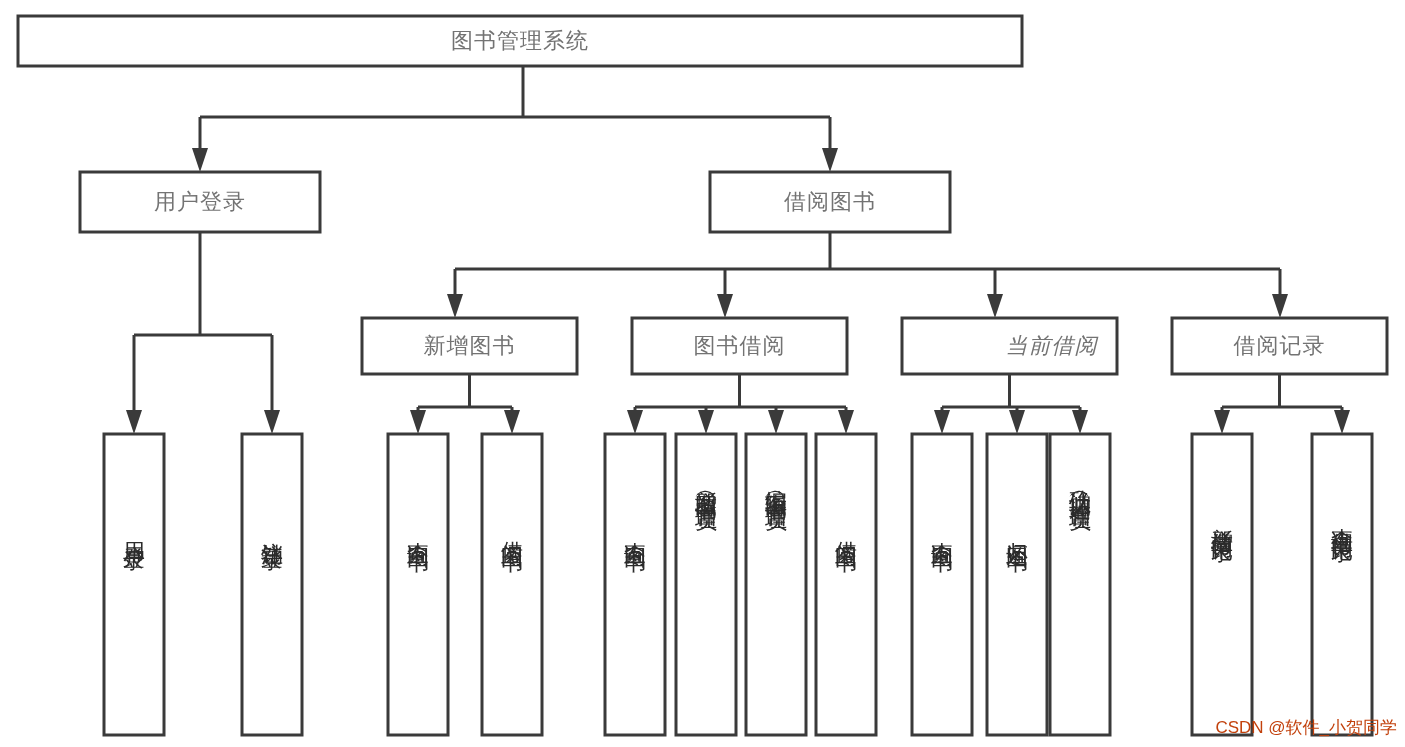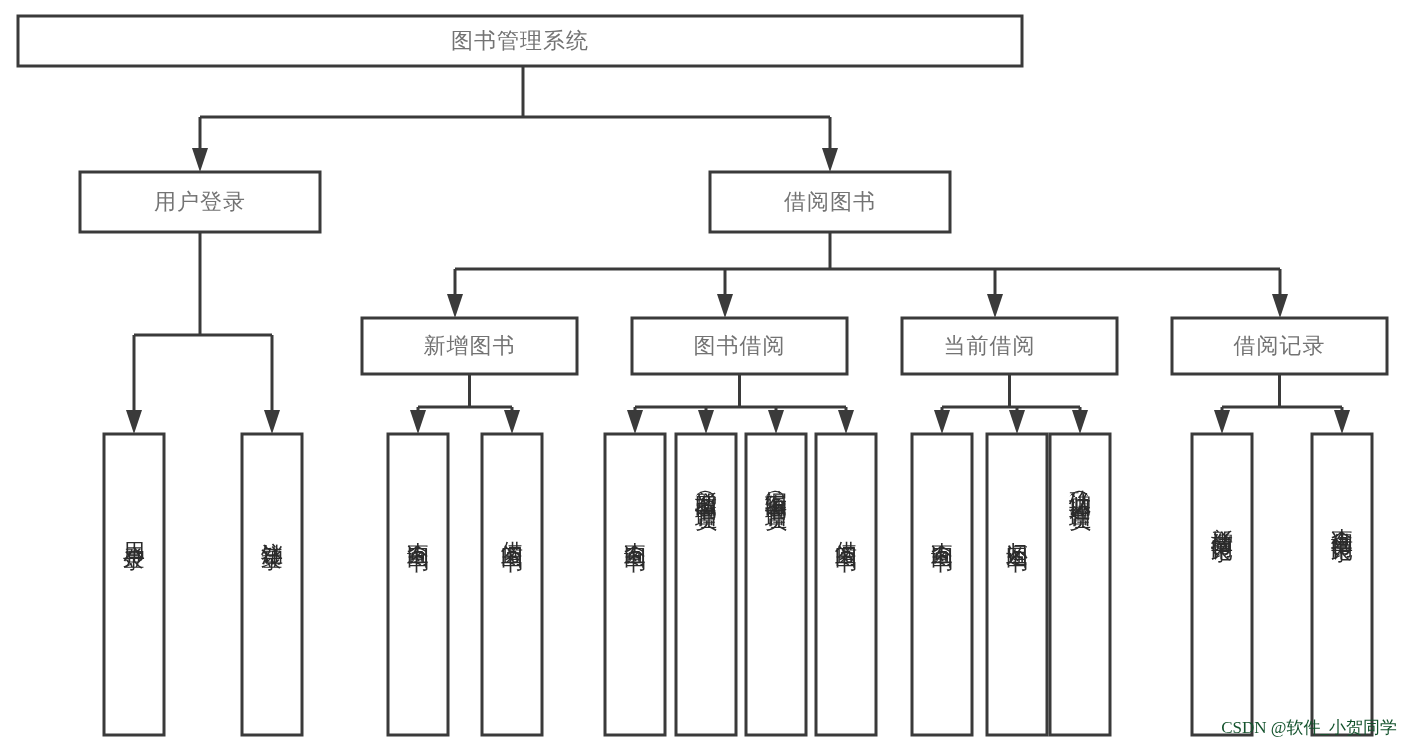--- a/index.html
+++ b/index.html
@@ -68,23 +68,23 @@
     font-family: "DejaVu Sans", "Liberation Sans", sans-serif;
     font-size: 22px;
     color: #737373;
     letter-spacing: 1px;
     white-space: nowrap;
   }
   .watermark {
     position: absolute;
     right: 8px;
     bottom: 8px;
-    font-family: Liberation Serif, serif;
+    font-family: Liberation Sans, sans-serif;
     font-size: 17px;
-    color: #14532d;
+    color: #c2410c;
     white-space: nowrap;
     pointer-events: none;
   }
 </style>
 </head>
 <body>
 
 <div id="diagram-root">
 
   <svg class="diagram-canvas" viewBox="0 0 1405 747">
@@ -175,21 +175,21 @@
       </div>
       <div class="hlabel-wrap" style="left: 710px; top: 172px; width: 240px; height: 60px;">
         <div class="hlabel-text">借阅图书</div>
       </div>
       <div class="hlabel-wrap" style="left: 362px; top: 318px; width: 215px; height: 56px;">
         <div class="hlabel-text">新增图书</div>
       </div>
       <div class="hlabel-wrap" style="left: 632px; top: 318px; width: 215px; height: 56px; text-align: right;">
         <div class="hlabel-text">图书借阅</div>
       </div>
-      <div class="hlabel-wrap" style="left: 870px; top: 318px; width: 239px; height: 56px;">
+      <div class="hlabel-wrap" style="left: 932px; top: 318px; width: 239px; height: 56px; font-style: italic;">
         <div class="hlabel-text">当前借阅</div>
       </div>
       <div class="hlabel-wrap" style="left: 1172px; top: 318px; width: 215px; height: 56px;">
         <div class="hlabel-text">借阅记录</div>
       </div>
       <div class="vlabel-wrap" style="left: 104px; top: 434px; width: 60px; height: 301px; padding-top: 90px; box-sizing: border-box;">
         <div class="vlabel-text">用户登录</div>
       </div>
       <div class="vlabel-wrap" style="left: 242px; top: 434px; width: 60px; height: 301px; padding-top: 90px; box-sizing: border-box;">
         <div class="vlabel-text">注销登录</div>

